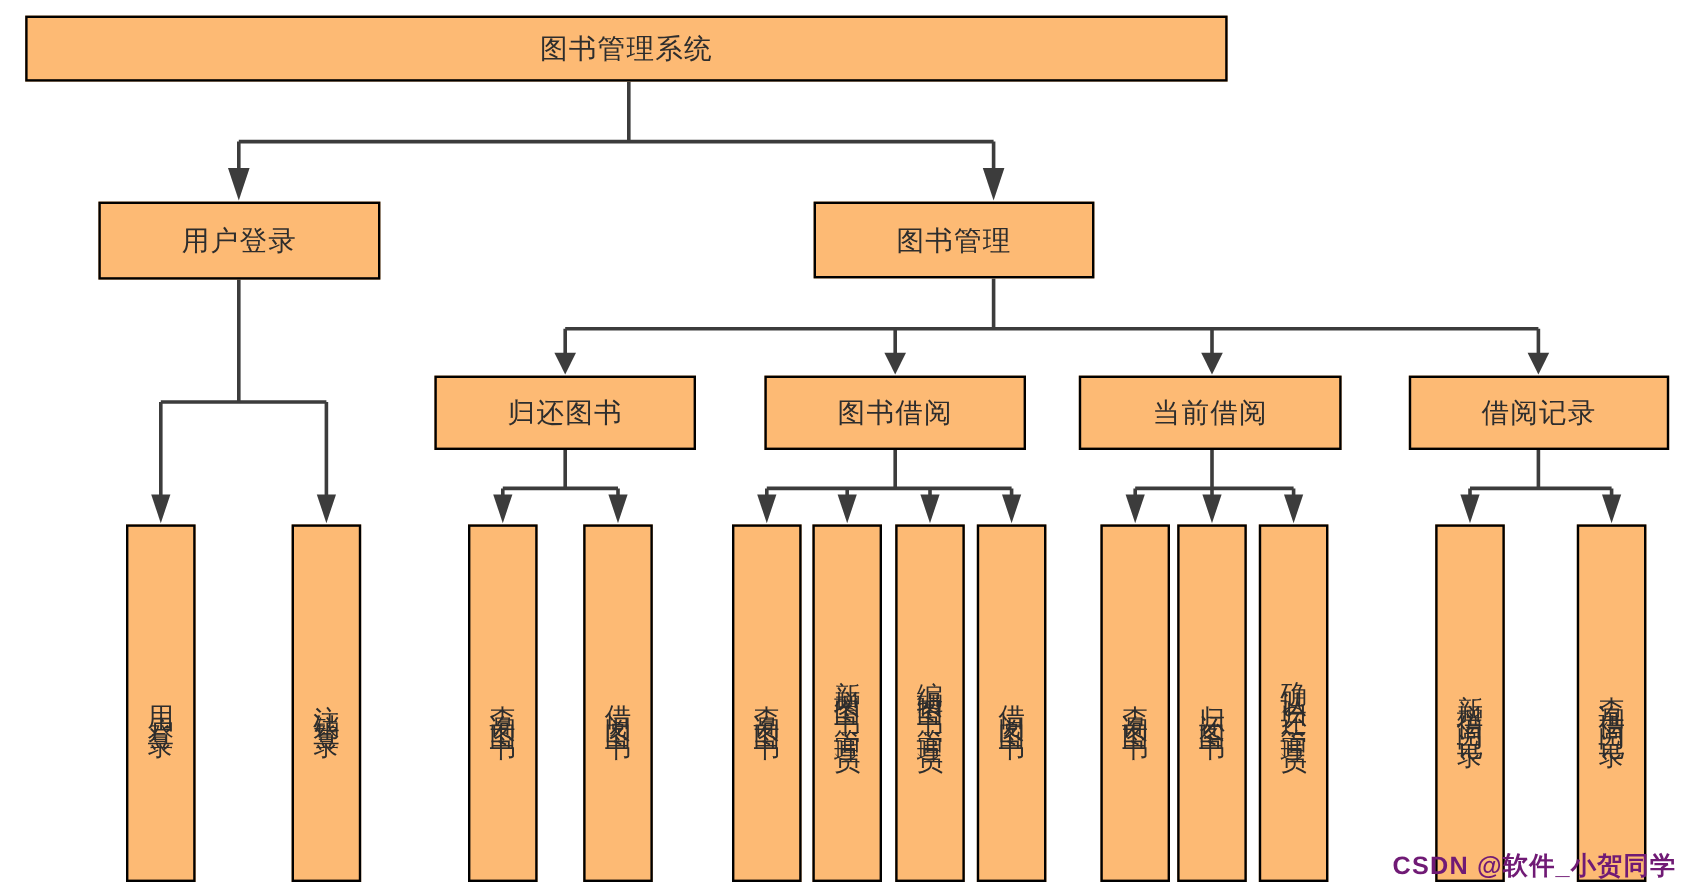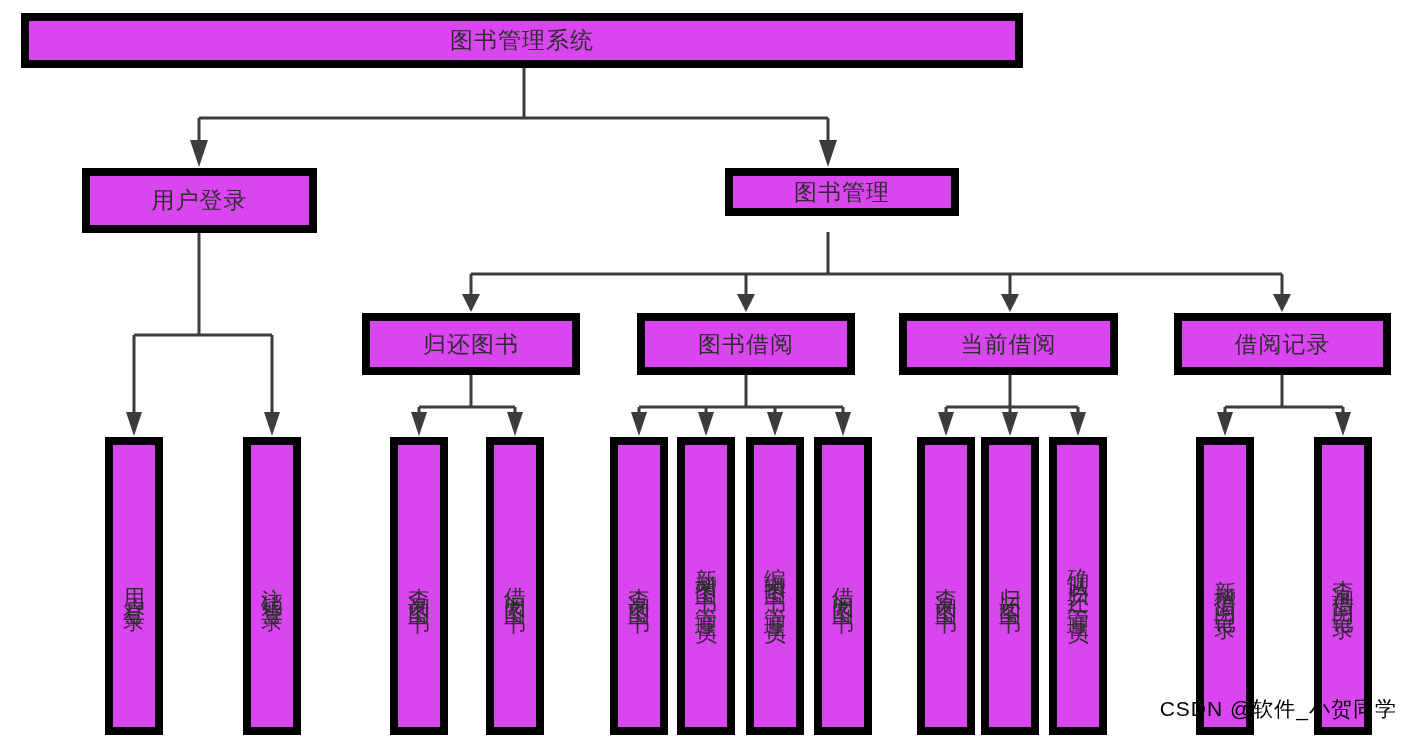--- a/index.html
+++ b/index.html
@@ -2,36 +2,36 @@
 <html><head>
 <meta charset="utf-8">
 <style>
   html,body { margin:0; padding:0; background:#ffffff; }
   .canvas {
     position:relative; width:1405px; height:747px; background:#ffffff;
     font-family:"Liberation Sans", sans-serif; color:#2d2d2d; overflow:hidden;
   }
   .connectors { position:absolute; left:0; top:0; width:1405px; height:747px; }
   .node {
-    position:absolute; background:#d946ef; border:8px solid #000000;
+    position:absolute; background:#fdba74; border:2px solid #000000;
     box-sizing:border-box; display:flex; align-items:center; justify-content:center;
     font-size:23px; letter-spacing:1px; white-space:nowrap;
   }
   .leaf {
     writing-mode:vertical-rl; text-orientation:mixed;
     font-size:22px; letter-spacing:8px; line-height:1; white-space:normal;
   }
   .watermark {
-    position:absolute; right:8px; bottom:24px; font-size:21px;
-    color:#000000; letter-spacing:1px;
+    position:absolute; right:8px; bottom:12px; font-size:21px;
+    color:#701a75; letter-spacing:1px;font-weight:bold;
   }
   
   .n-root  { left:21px;  top:13px;  width:1002px; height:55px; }
   .n-login { left:82px;  top:168px; width:235px;  height:65px; }
-  .n-mgmt  { left:725px; top:168px; width:234px;  height:48px; }
+  .n-mgmt  { left:678px; top:168px; width:234px;  height:64px; }
   .n-l3    { top:313px; height:62px; }
   .n-rec   { left:362px;  width:218px; }
   .n-bor   { left:637px;  width:218px;text-align:right; }
   .n-cur   { left:899px;  width:219px;text-align:right; }
   .n-his   { left:1174px; width:217px; }
   .leaf    { top:437px; height:298px; width:58px; }
   .lf1  { left:105px; }  .lf2  { left:243px; }
   .lf3  { left:390px; }  .lf4  { left:486px; }
   .lf5  { left:610px; }  .lf6  { left:677px; }
   .lf7  { left:746px; }  .lf8  { left:814px; }

